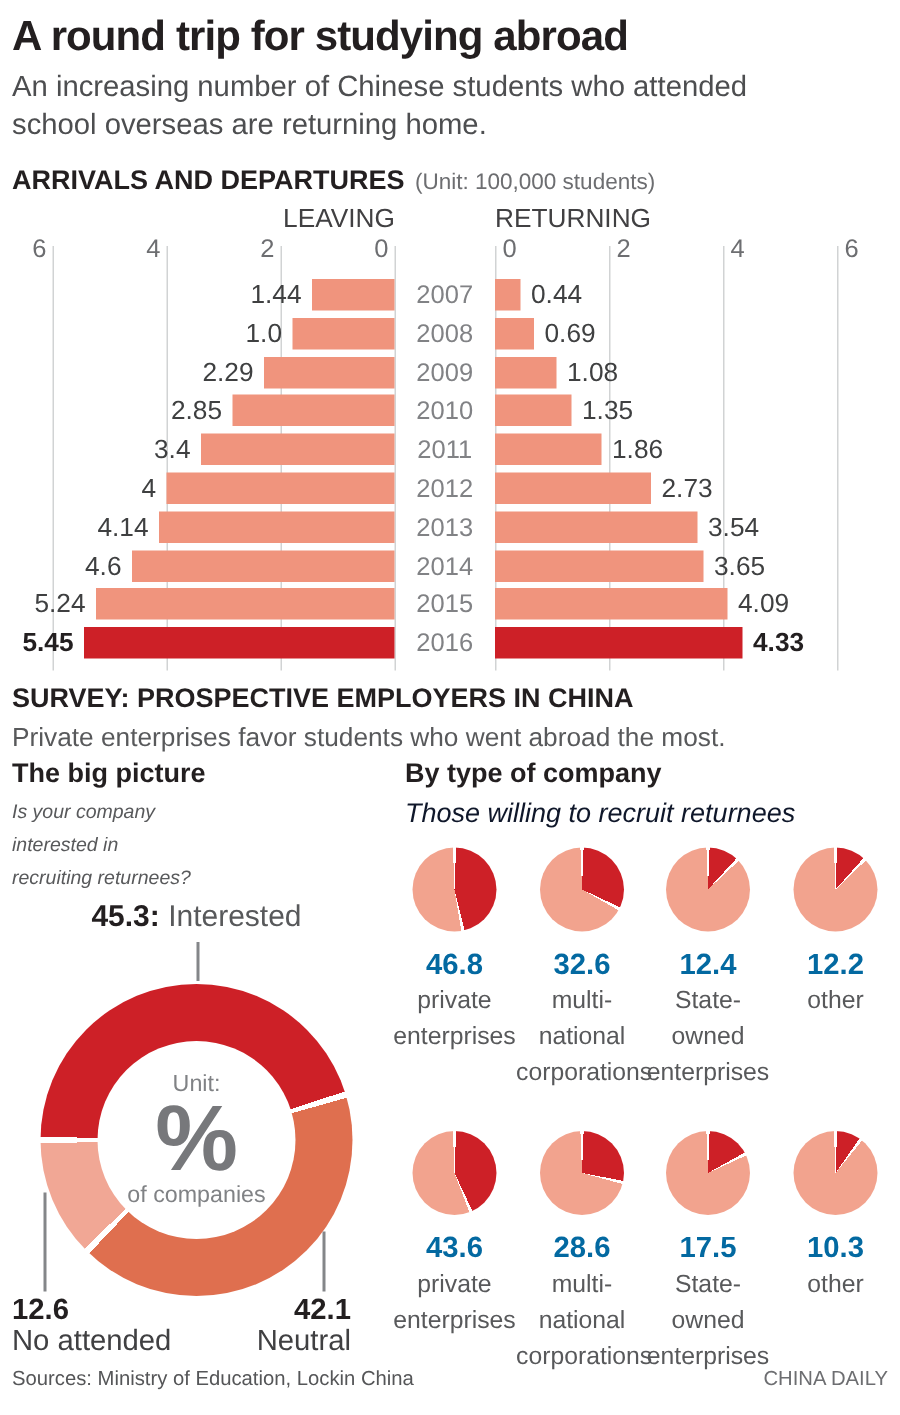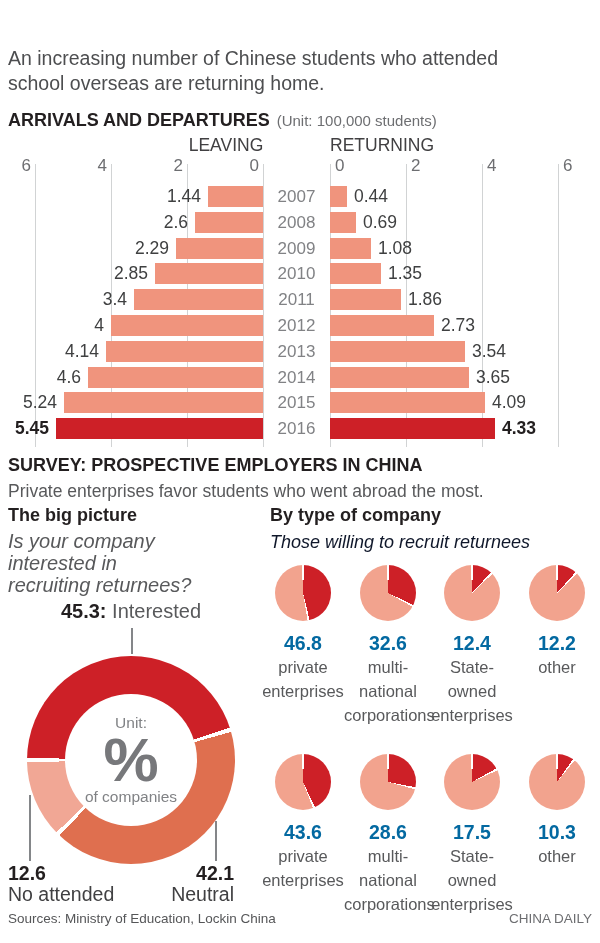--- a/index.html
+++ b/index.html
@@ -18,21 +18,21 @@
   .butterfly{left:0;top:157px;width:600px;height:292px;}
   .grid{position:absolute;width:1px;top:7px;height:283px;background:#d1d3d4;}
   .axnum{position:absolute;top:0;font-size:17px;color:#6d6e71;line-height:18px;}
   .bar{position:absolute;height:21px;background:var(--salmon);}
   .bar.hl{background:var(--red);}
   .vlabel{position:absolute;font-size:17.5px;color:#3f4041;line-height:21px;white-space:nowrap;}
   .vlabel.hl{font-weight:bold;color:#231f20;}
   .year{position:absolute;left:263px;width:67px;text-align:center;font-size:17px;color:#818285;line-height:21px;}
 
   .survey-sub{left:8px;top:481px;font-size:17.5px;color:#58595b;line-height:21px;}
-  .q-lines{left:8px;top:530px;font-style:italic;font-size:20px;color:#58595b;line-height:22px;}
+  .q-lines{left:8px;top:530px;font-style:italic;font-size:13px;color:#58595b;line-height:22px;}
   .callout{left:0;top:600px;width:262px;text-align:center;font-size:20px;line-height:22px;}
   .callout .num{font-weight:bold;color:#231f20;}
   .callout .txt{color:#58595b;}
   .pline{position:absolute;width:2px;background:#848689;}
 
   .donut{left:27px;top:656px;width:208px;height:208px;border-radius:50%;}
   .donut-hole{position:absolute;left:38px;top:38px;width:132px;height:132px;border-radius:50%;
     background:#fff;display:flex;flex-direction:column;align-items:center;justify-content:center;}
   .hole-unit,.hole-of{font-size:15.5px;color:#808285;line-height:18px;}
   .hole-pct{font-size:62px;font-weight:bold;color:#77787b;line-height:56px;}
@@ -49,20 +49,21 @@
   .pielab{margin-top:2px;font-size:16.5px;color:#58595b;line-height:24px;}
 
   .footer-src{left:8px;top:911px;font-size:13.5px;color:#555658;}
   .footer-credit{right:8px;top:911px;font-size:13.5px;color:#6d6e71;}
 </style>
 </head>
 <body>
 
 <div class="page" style="--red: #cd2027; --salmon: #f0947d;">
 
+  <div class="abs title">A round trip for studying abroad</div>
 
   <div class="abs subtitle">
     <div>An increasing number of Chinese students who attended</div>
     <div>school overseas are returning home.</div>
   </div>
 
   <div class="abs sec-head" style="left:8px;top:110px;">
     <span>ARRIVALS AND DEPARTURES</span><span class="unit-note">(Unit: 100,000 students)</span>
   </div>
 
@@ -85,21 +86,21 @@
       <div class="grid" style="left: 35px;"></div>
       <div class="axnum" style="right: 569px;">6</div>
       <div class="grid" style="left: 558px;"></div>
       <div class="axnum" style="left: 563px;">6</div>
       <div class="bar" style="top: 29px; left: 208px; width: 55px;"></div>
       <div class="vlabel" style="top: 29px; right: 399px;">1.44</div>
       <div class="year" style="top: 29px;">2007</div>
       <div class="bar" style="top: 29px; left: 330px; width: 17px;"></div>
       <div class="vlabel" style="top: 29px; left: 354px;">0.44</div>
       <div class="bar" style="top: 55px; left: 195px; width: 68px;"></div>
-      <div class="vlabel" style="top: 55px; right: 412px;">2.6</div>
+      <div class="vlabel" style="top: 55px; right: 412px;">1.0</div>
       <div class="year" style="top: 55px;">2008</div>
       <div class="bar" style="top: 55px; left: 330px; width: 26px;"></div>
       <div class="vlabel" style="top: 55px; left: 363px;">0.69</div>
       <div class="bar" style="top: 81px; left: 176px; width: 87px;"></div>
       <div class="vlabel" style="top: 81px; right: 431px;">2.29</div>
       <div class="year" style="top: 81px;">2009</div>
       <div class="bar" style="top: 81px; left: 330px; width: 41px;"></div>
       <div class="vlabel" style="top: 81px; left: 378px;">1.08</div>
       <div class="bar" style="top: 106px; left: 155px; width: 108px;"></div>
       <div class="vlabel" style="top: 106px; right: 452px;">2.85</div>

